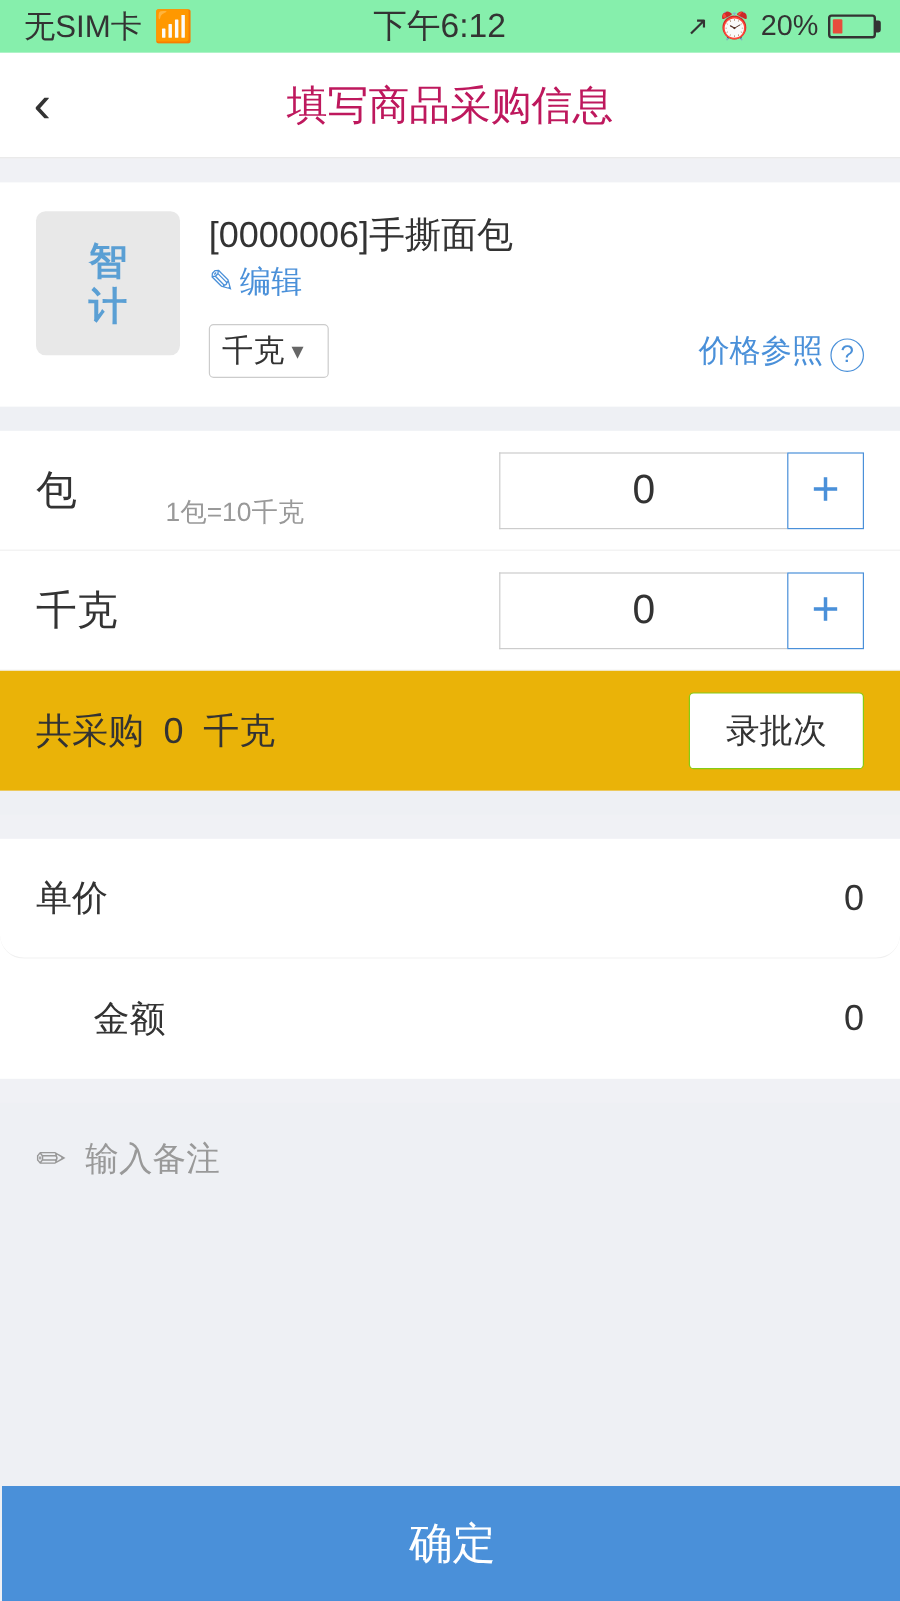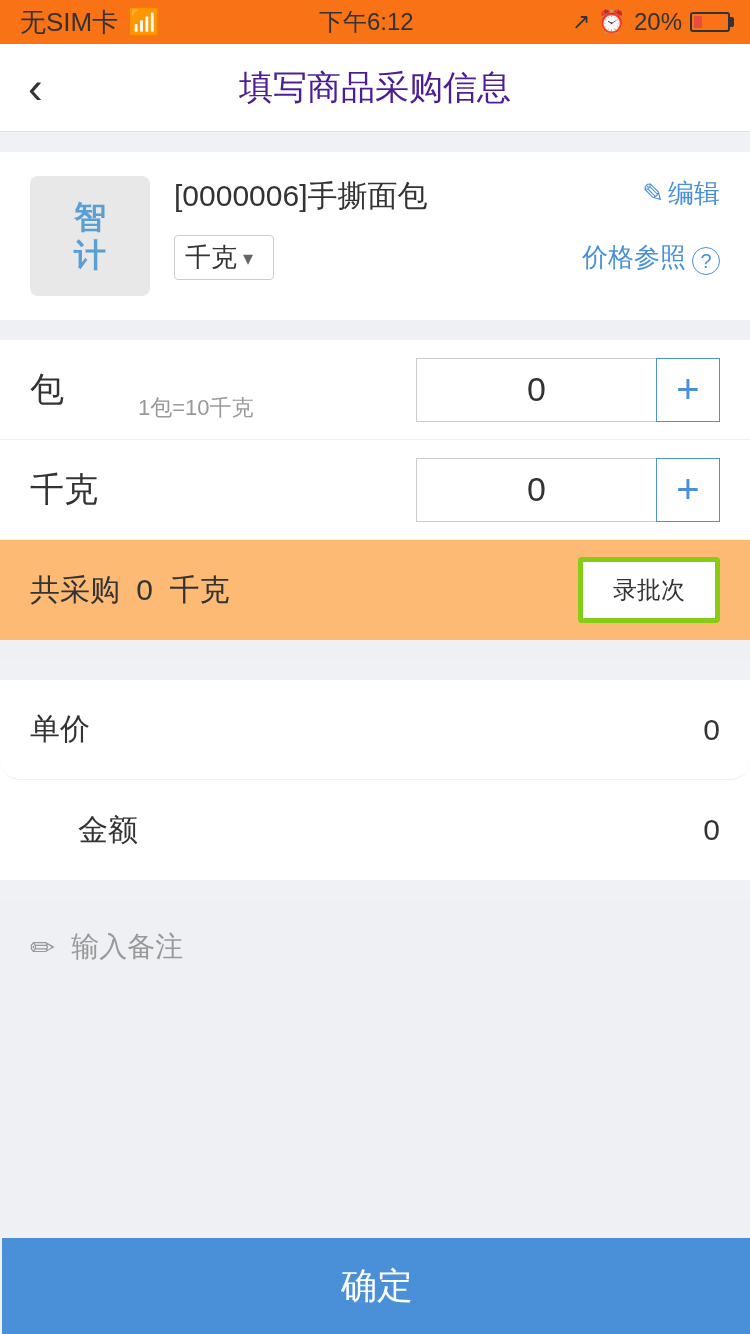--- a/index.html
+++ b/index.html
@@ -10,30 +10,30 @@
       font-family: -apple-system, "PingFang SC", "Helvetica Neue", Arial, sans-serif;
       background: #f0f1f5;
       font-size: 28px;
       color: #333;
     }
 
     
     .status-bar {
       width: 750px;
       height: 44px;
-      background: #f97316;
+      background: #86efac;
       display: flex;
       align-items: center;
       justify-content: space-between;
       padding: 0 20px;
       font-size: 26px;
       color: #333;
     }
     .status-left { display: flex; align-items: center; gap: 10px; }
-    .status-center { font-weight: 500; font-size: 24px; }
+    .status-center { font-weight: 500; font-size: 28px; }
     .status-right { display: flex; align-items: center; gap: 8px; font-size: 24px; }
     .battery {
       width: 40px; height: 20px;
       border: 2px solid #333;
       border-radius: 3px;
       position: relative;
       display: inline-flex;
       align-items: center;
       padding: 2px;
     }
@@ -70,21 +70,21 @@
       position: absolute;
       left: 28px;
       font-size: 44px;
       color: #333;
       line-height: 1;
       cursor: pointer;
     }
     .nav-title {
       font-size: 34px;
       font-weight: 500;
-      color: #4c1d95;
+      color: #be185d;
     }
 
     
     .product-card {
       background: #fff;
       margin-top: 20px;
       padding: 24px 30px;
       display: flex;
       align-items: flex-start;
       gap: 24px;
@@ -105,21 +105,22 @@
       font-weight: bold;
       text-align: center;
       line-height: 1.2;
     }
     .product-info {
       flex: 1;
     }
     .product-name-row {
       display: flex;
       align-items: flex-start;
-      justify-content: space-between;
+      justify-content: flex-end;
+      flex-direction: column;
     }
     .product-name {
       font-size: 30px;
       color: #333;
       font-weight: 500;
     }
     .edit-btn {
       font-size: 26px;
       color: #4a90d9;
       display: flex;
@@ -214,35 +215,35 @@
       color: #4a90d9;
       font-size: 40px;
       display: flex;
       align-items: center;
       justify-content: center;
       cursor: pointer;
     }
 
     
     .total-row {
-      background: #fdba74;
+      background: #eab308;
       display: flex;
       align-items: center;
       justify-content: space-between;
       padding: 0 30px;
       height: 100px;
     }
     .total-text {
       font-size: 30px;
       color: #333;
     }
     .batch-btn {
-      border: 5px solid #84cc16;
+      border: 1px solid #84cc16;
       padding: 12px 30px;
-      font-size: 24px;
+      font-size: 28px;
       color: #333;
       background: #fff;
       border-radius: 4px;
       cursor: pointer;
     }
 
     
     .price-section {
       background: #fff;
       margin-top: 20px;

